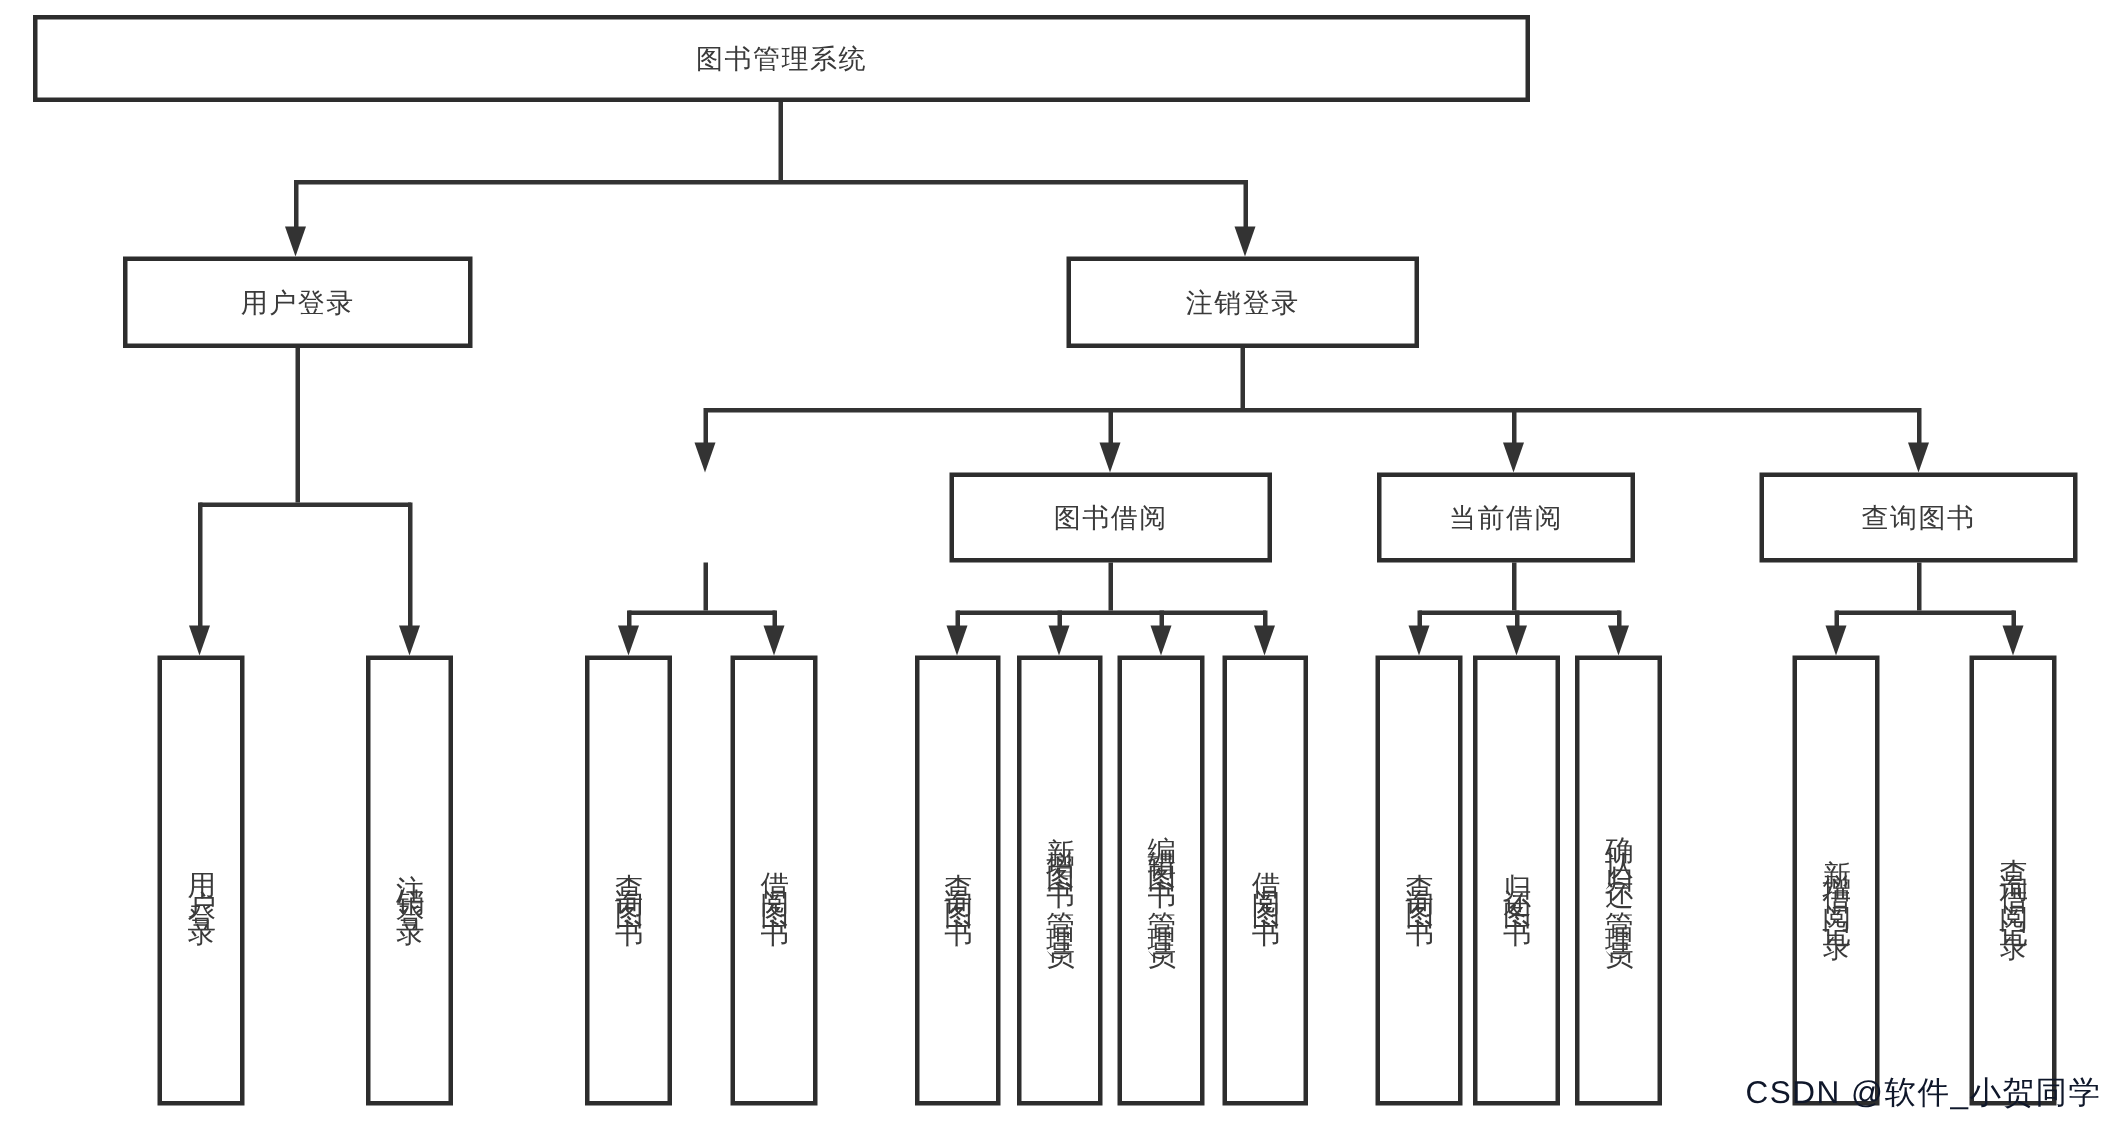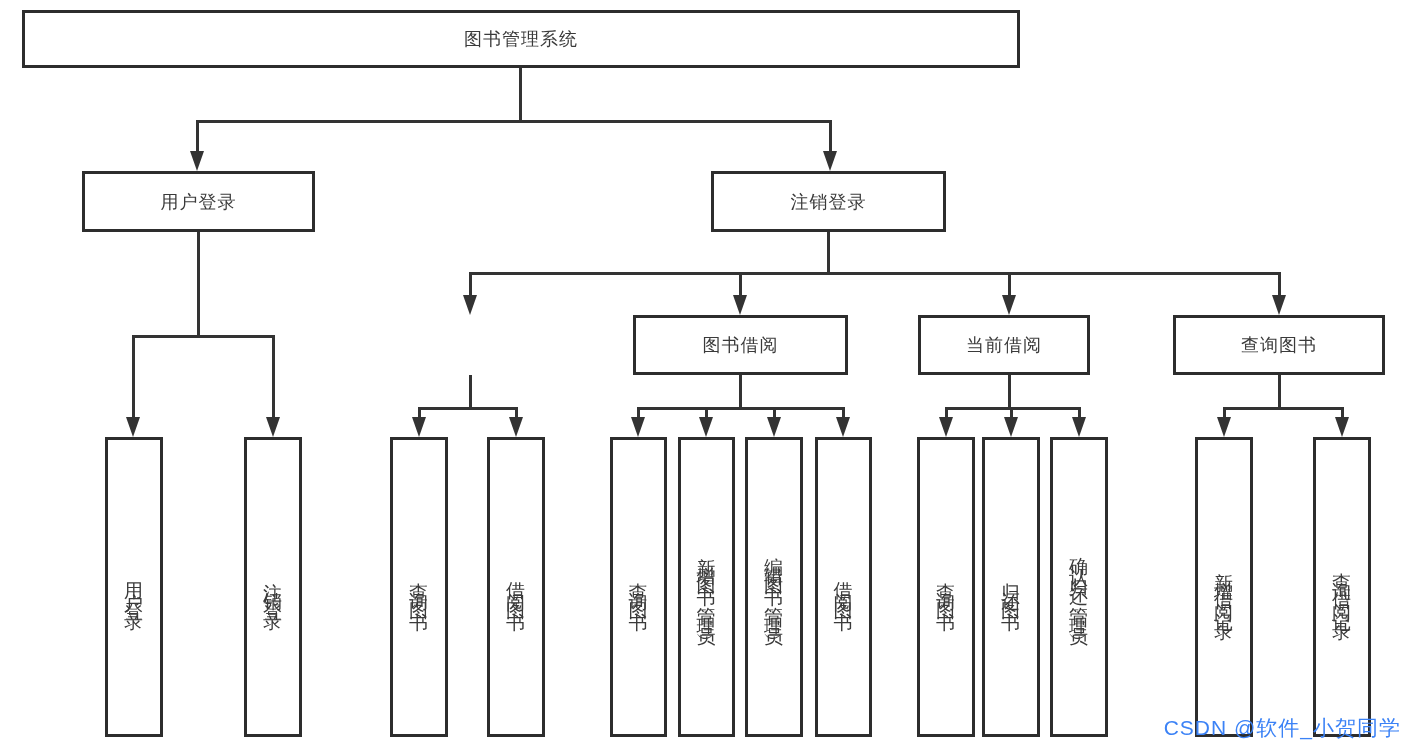--- a/index.html
+++ b/index.html
@@ -36,21 +36,21 @@
   .arrow{
     position:absolute;width:0;height:0;
     border-left:7px solid transparent;
     border-right:7px solid transparent;
     border-top:20px solid #333333;
   }
   .watermark{
     position:absolute;
     top:714px;right:4px;
     font-size:21px;
-    color:#3b82f6;
+    color:#0f172a;
     letter-spacing:1px;
     white-space:nowrap;
   }
 </style>
 </head>
 <body>
 
 <div class="canvas">
 
   <div class="box hbox" style="left:22px;top:10px;width:998px;height:58px">

